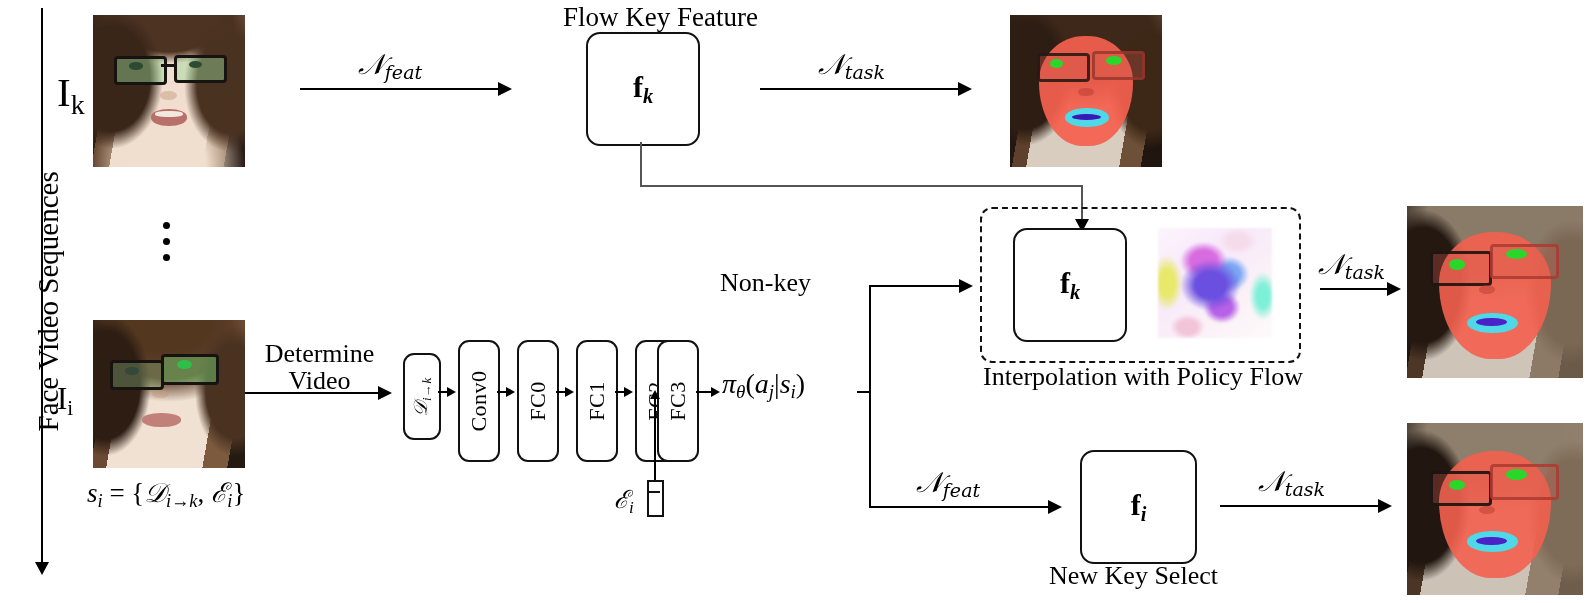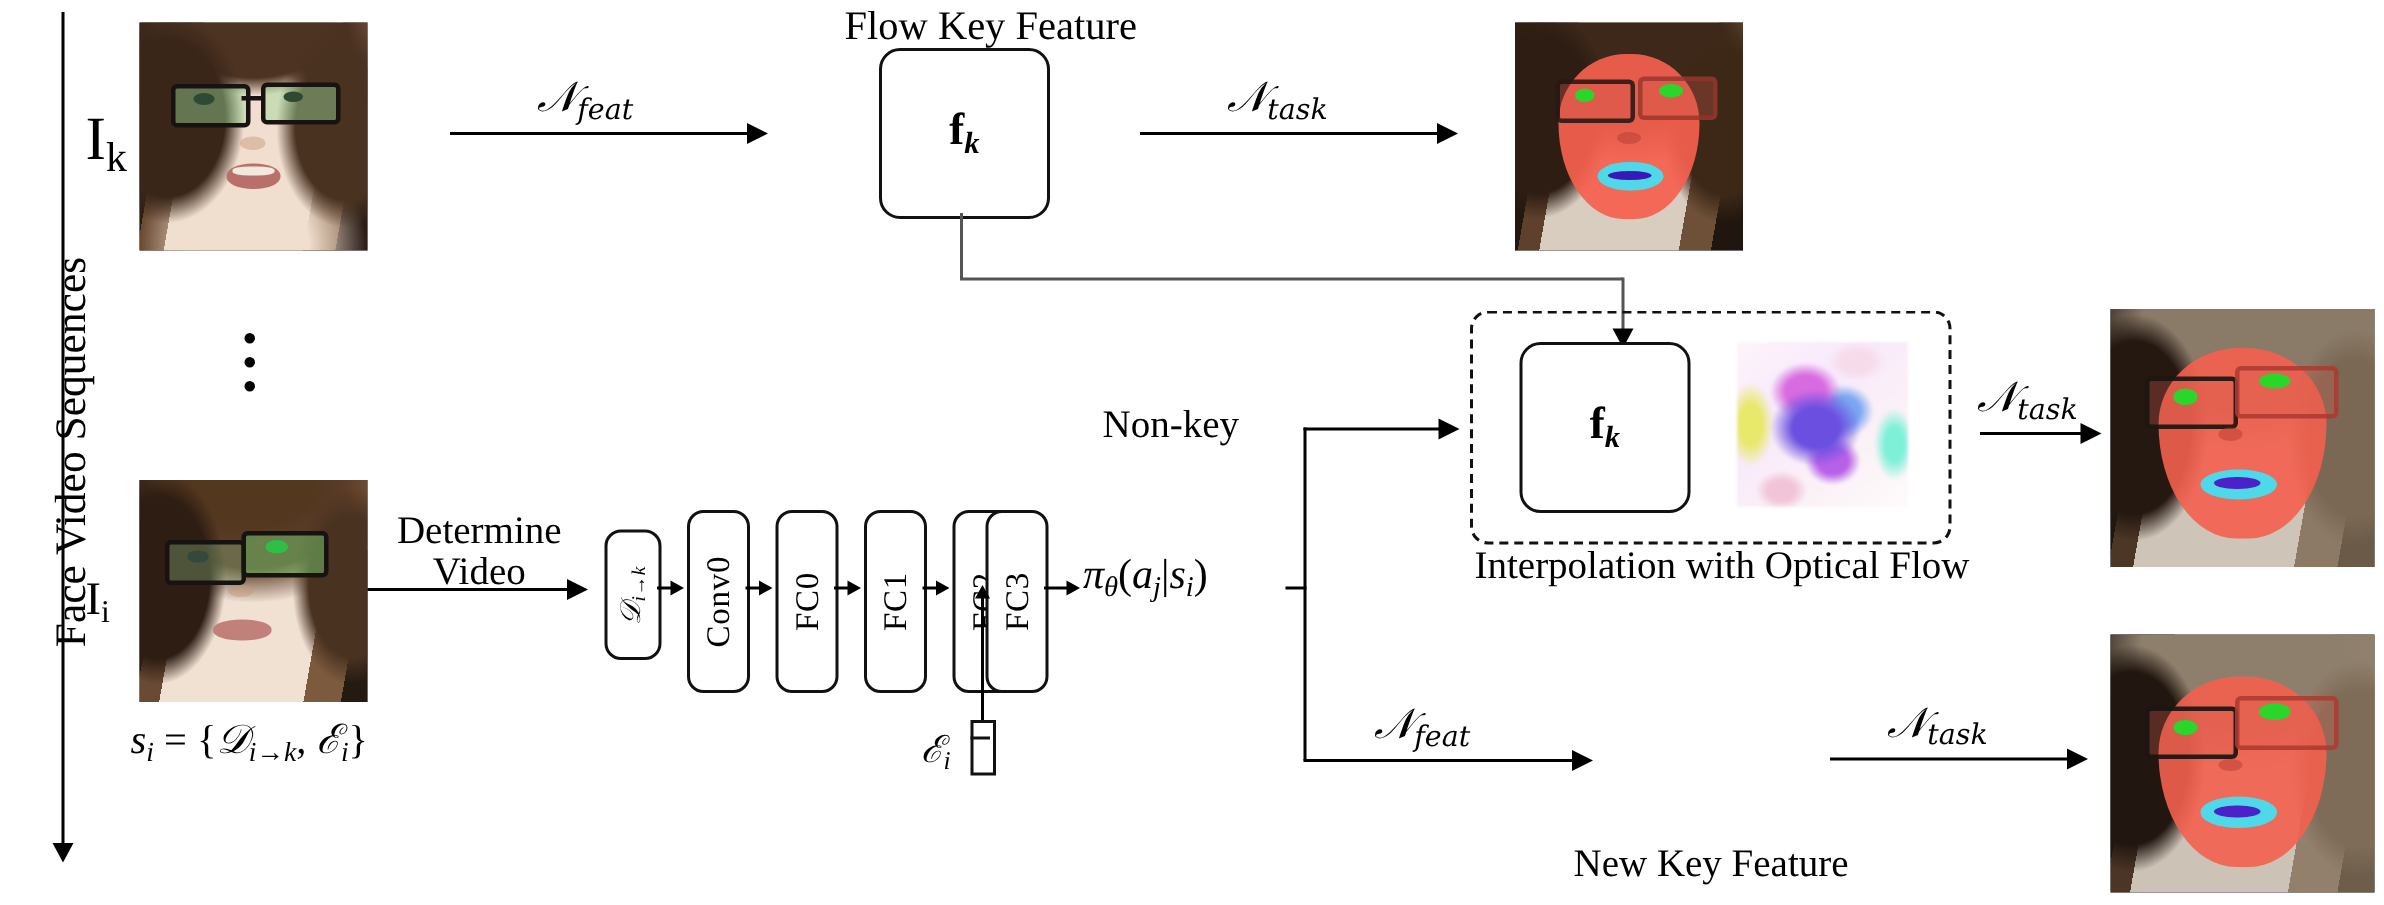--- a/index.html
+++ b/index.html
@@ -136,21 +136,21 @@
          radial-gradient(ellipse 34% 30% at 46% 52%, #6a4fe0 0 40%, rgba(106,79,224,0) 78%),
          radial-gradient(ellipse 26% 22% at 40% 30%, #d86be0 0 45%, rgba(216,107,224,0) 80%),
          radial-gradient(ellipse 22% 20% at 62% 42%, #7aa6f2 0 45%, rgba(122,166,242,0) 82%),
          radial-gradient(ellipse 20% 18% at 56% 72%, #b760e8 0 45%, rgba(183,96,232,0) 82%),
          radial-gradient(ellipse 16% 30% at 8% 50%, #e8e86a 0 40%, rgba(232,232,106,0) 85%),
          radial-gradient(ellipse 14% 26% at 92% 62%, #7ef0d8 0 40%, rgba(126,240,216,0) 85%),
          radial-gradient(ellipse 18% 14% at 26% 90%, #f2c4d8 0 45%, rgba(242,196,216,0) 85%),
          radial-gradient(ellipse 20% 14% at 70% 12%, #f6dcea 0 45%, rgba(246,220,234,0) 85%),
          linear-gradient(140deg,#fdf4fb 0%, #f7e9fb 35%, #fbf2f6 70%, #fefafc 100%);
          filter:blur(1.2px);"></div>
-  <div class="lbl" style="left:983px;top:362px;font-size:26px;">Interpolation with Optical Flow</div>
+  <div class="lbl" style="left:983px;top:362px;font-size:26px;">Interpolation with Policy Flow</div>
 
   <div class="hline" style="left:1320px;top:288px;width:70px;"></div>
   <div class="arrowhead-r" style="left:1387px;top:282px;"></div>
   <div class="lbl cal" style="left:1318px;top:248px;font-size:28px;">𝒩<span class="sub">task</span></div>
 
   <div class="face" style="left:1407px;top:206px;width:176px;height:172px;">
     <div class="fi" style="background:
         radial-gradient(ellipse 70% 55% at 50% 8%, #8a7a68 0 55%, rgba(138,122,104,0) 86%),
         linear-gradient(100deg,#1e1610 0 14%, #4c3626 14% 22%, #cfc4b8 22% 74%, #8d7a66 74% 88%, #6b5a48 88% 100%);"></div>
     <div class="fi" style="background:
@@ -243,29 +243,34 @@
 
   <div class="hline" style="left:696px;top:391px;width:18px;height:1.8px;"></div>
   <div class="arrowhead-r-sm" style="left:711px;top:387px;"></div>
   <div class="lbl" style="left:722px;top:368px;font-size:28px;">
     <span class="mathit">π</span><span class="sub">θ</span><span style="font-style:normal;">(</span><span class="mathit">a</span><span class="sub">j</span><span style="font-style:normal;">|</span><span class="mathit">s</span><span class="sub">i</span><span style="font-style:normal;">)</span>
   </div>
 
   <div class="hline" style="left:857px;top:391px;width:14px;"></div>
   <div class="vline" style="left:869px;top:285px;height:222px;"></div>
 
-  <div class="lbl" style="left:735px;top:268px;font-size:26px;">Non-key</div>
+  <div class="lbl" style="left:720px;top:268px;font-size:26px;">Non-key</div>
   <div class="hline" style="left:869px;top:285px;width:93px;"></div>
   <div class="arrowhead-r" style="left:959px;top:279px;"></div>
 
   <div class="hline" style="left:869px;top:506px;width:182px;"></div>
   <div class="arrowhead-r" style="left:1048px;top:500px;"></div>
   <div class="lbl cal" style="left:916px;top:466px;font-size:28px;">𝒩<span class="sub">feat</span></div>
 
-  <div class="lbl" style="left:1049px;top:561px;font-size:26px;">New Key Feature</div>
+  <div class="featbox" style="left:1080px;top:450px;width:113px;height:110px;">
+    <span style="font-weight:bold;">
+      <span>f</span><span class="sub">i</span>
+    </span>
+  </div>
+  <div class="lbl" style="left:1049px;top:561px;font-size:26px;">New Key Select</div>
 
   <div class="hline" style="left:1220px;top:505px;width:160px;"></div>
   <div class="arrowhead-r" style="left:1378px;top:499px;"></div>
   <div class="lbl cal" style="left:1258px;top:465px;font-size:28px;">𝒩<span class="sub">task</span></div>
 
   <div class="face" style="left:1407px;top:423px;width:176px;height:172px;">
     <div class="fi" style="background:
         radial-gradient(ellipse 70% 55% at 50% 6%, #8e7f6c 0 55%, rgba(142,127,108,0) 86%),
         linear-gradient(100deg,#1c1510 0 13%, #4a3526 13% 21%, #cdc2b6 21% 72%, #93806c 72% 88%, #6e5d4a 88% 100%);"></div>
     <div class="fi" style="background:

